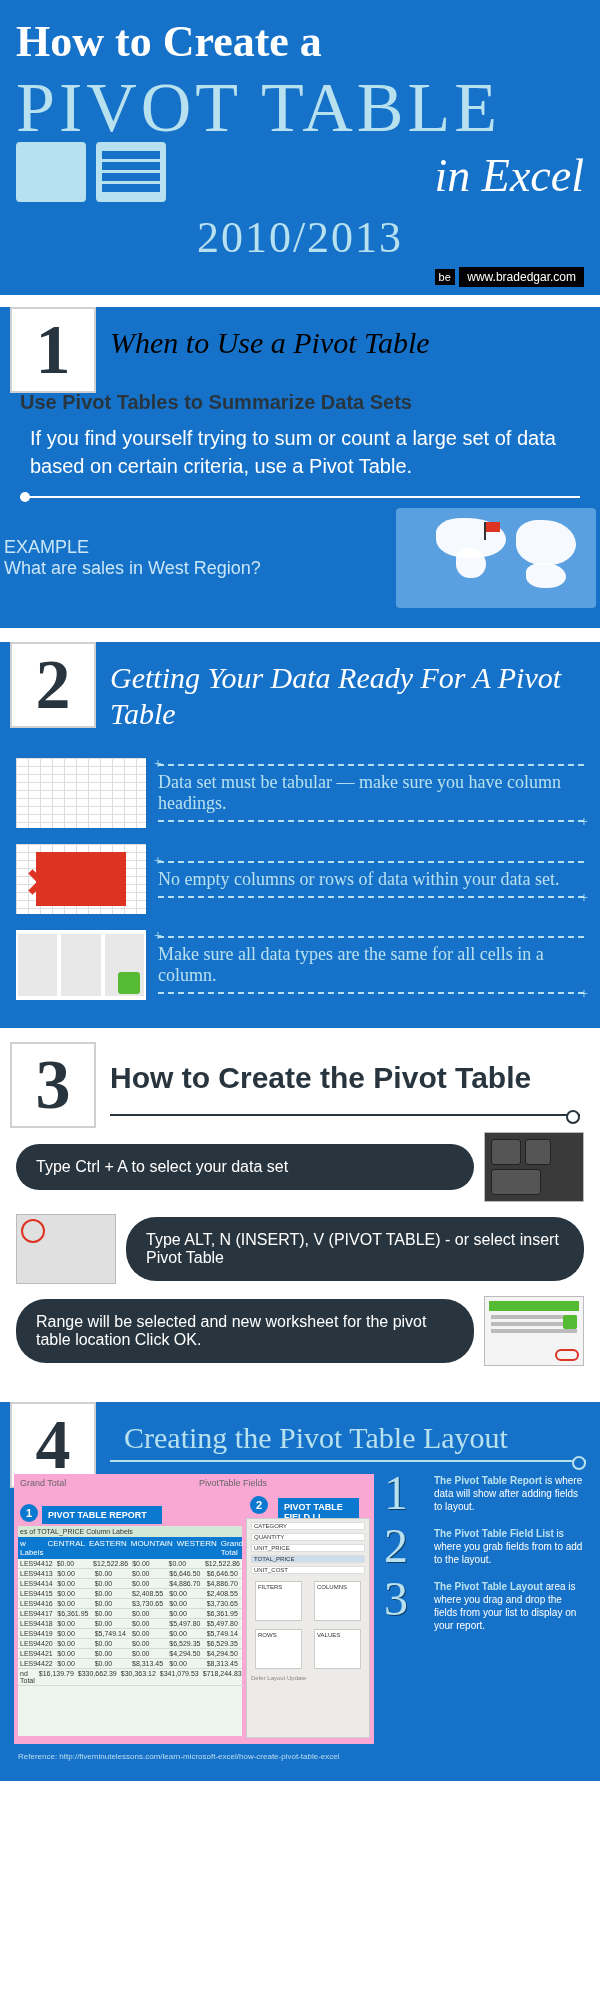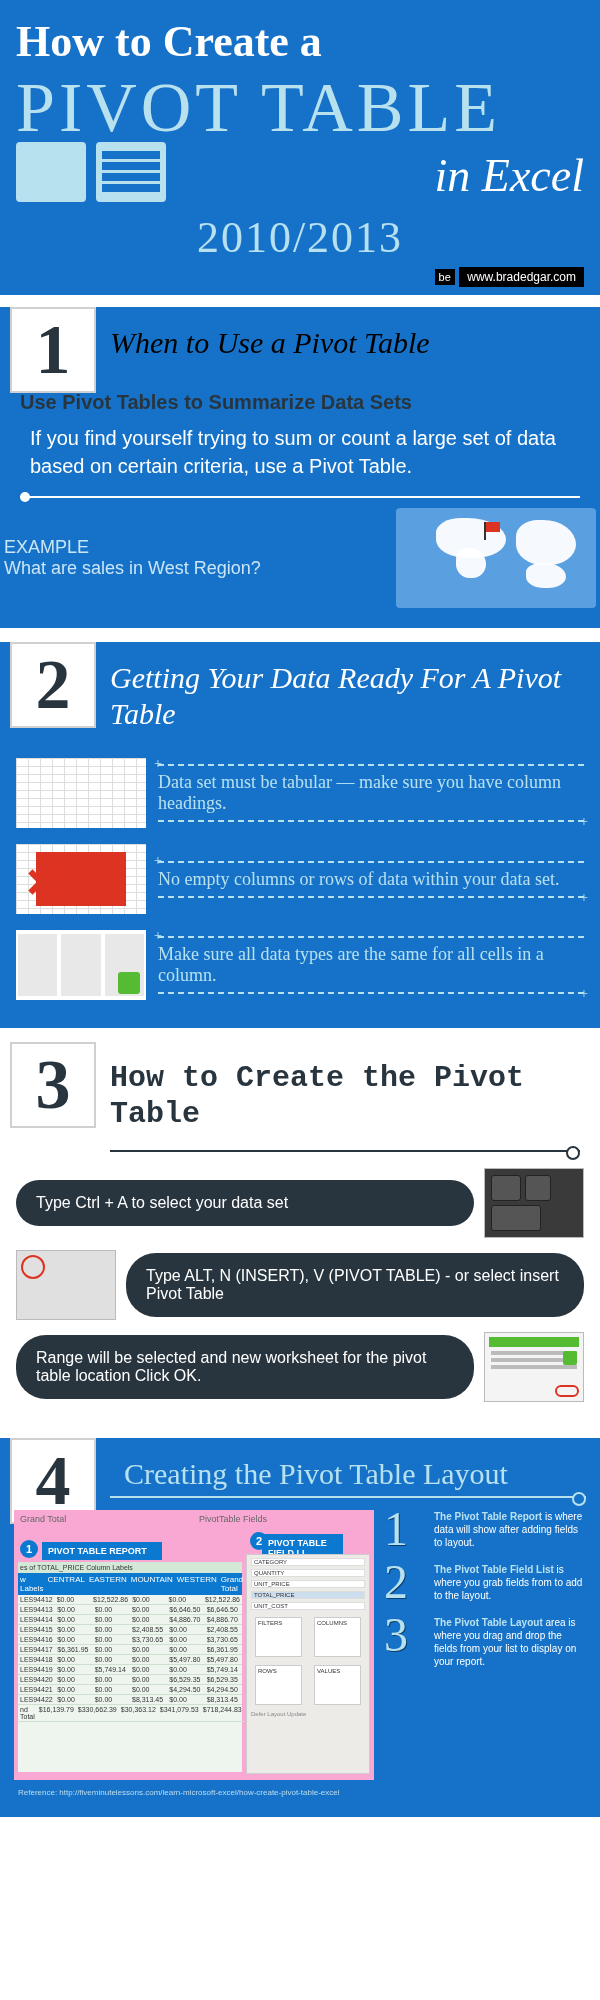--- a/index.html
+++ b/index.html
@@ -59,21 +59,21 @@
   .tip-img .bars { display:flex; height:100%; }
   .tip-img .bars div { flex:1; background:#e8e8e8; margin:4px 2px; }
   .tip-text { font-family: "Comic Sans MS", cursive; font-size: 18px; color: #b8e1ef; border-top: 2px dashed #b8e1ef; border-bottom: 2px dashed #b8e1ef; padding: 6px 0; flex: 1; position: relative; }
   .tip-text::before, .tip-text::after { content:"+"; position:absolute; color:#b8e1ef; font-size:14px; }
   .tip-text::before { left:-4px; top:-10px; }
   .tip-text::after { right:-4px; bottom:-10px; }
 
   
   .s3 { background: #fff; padding-bottom: 16px; margin-top: 14px; }
   .s3 .num-box { background:#fff; }
-  .s3 .sec-title { color:#28353f; font-family: Liberation Mono, monospace; font-style: normal; font-weight: bold; }
+  .s3 .sec-title { color:#28353f; font-family: Liberation Sans, sans-serif; font-style: normal; font-weight: bold; }
   .s3 .titlebar { height: 2px; background:#28353f; margin: 0 20px 10px 110px; position:relative; }
   .s3 .titlebar::after { content:""; position:absolute; right:0; top:-4px; width:10px; height:10px; border:2px solid #28353f; border-radius:50%; background:#fff; }
   .step-row { display:flex; align-items:center; gap:10px; padding: 6px 16px; }
   .step-pill { background:#28353f; color:#fff; border-radius: 30px; padding: 14px 20px; font-size: 16px; flex:1; }
   .step-img { width: 100px; height: 70px; background:#e0e0e0; border:1px solid #bbb; flex-shrink:0; position:relative; }
   .step-img.keys { background:#3a3a3a; }
   .step-img.keys div { position:absolute; background:#555; border:1px solid #222; border-radius:3px; }
   .step-img.keys .k1 { top:6px; left:6px; width:30px; height:26px; }
   .step-img.keys .k2 { top:6px; left:40px; width:26px; height:26px; }
   .step-img.keys .k3 { top:36px; left:6px; width:50px; height:26px; }
@@ -90,21 +90,21 @@
   .s4 .titlebar { height:2px; background:#b8e1ef; margin:0 0 12px 96px; position:relative; }
   .s4 .titlebar::after { content:""; position:absolute; right:0; top:-4px; width:10px; height:10px; border:2px solid #b8e1ef; border-radius:50%; background:#1672c8; }
   .s4-body { display:flex; gap:10px; }
   .s4-shot { flex: 0 0 360px; background:#f9a8d4; height:270px; position:relative; font-size:9px; color:#333; }
   .s4-shot .badge { position:absolute; width:18px; height:18px; background:#0b79d0; color:#fff; border-radius:50%; font-size:11px; display:flex; align-items:center; justify-content:center; font-weight:bold; }
   .s4-shot .b1 { top:30px; left:6px; }
   .s4-shot .b2 { top:22px; left:236px; }
   .s4-shot .b3 { top:110px; left:248px; }
   .s4-shot .panel { position:absolute; background:#0b79d0; color:#fff; font-size:9px; font-weight:bold; padding:4px 6px; }
   .s4-shot .p1 { top:32px; left:28px; width:120px; }
-  .s4-shot .p2 { top:24px; left:248px; width:81px; }
+  .s4-shot .p2 { top:24px; left:264px; width:81px; }
   .s4-shot .p3 { top:112px; left:268px; width:86px; line-height:1.1; }
   .s4-shot .tbl { position:absolute; top:52px; left:4px; width:224px; height:210px; background:#edf5ee; }
   .s4-shot .tbl .hdr { display:flex; background:#0b79d0; color:#fff; font-size:8px; }
   .s4-shot .tbl .hdr div { flex:1; padding:2px; }
   .s4-shot .tbl .row { display:flex; font-size:7px; }
   .s4-shot .tbl .row div { flex:1; padding:1px 2px; border-bottom:1px solid #d0e0d0; }
   .s4-shot .side { position:absolute; top:44px; left:232px; width:124px; height:220px; background:#ecebe8; border:1px solid #ccc; }
   .s4-shot .side .ln { height:8px; background:#fff; margin:3px 4px; border:1px solid #ddd; font-size:6px; padding-left:2px; }
   .s4-shot .side .box { height:40px; background:#fff; margin:4px; border:1px solid #ccc; font-size:6px; padding:2px; }
   .s4-shot .title { position:absolute; top:4px; left:6px; font-size:9px; color:#666; }

